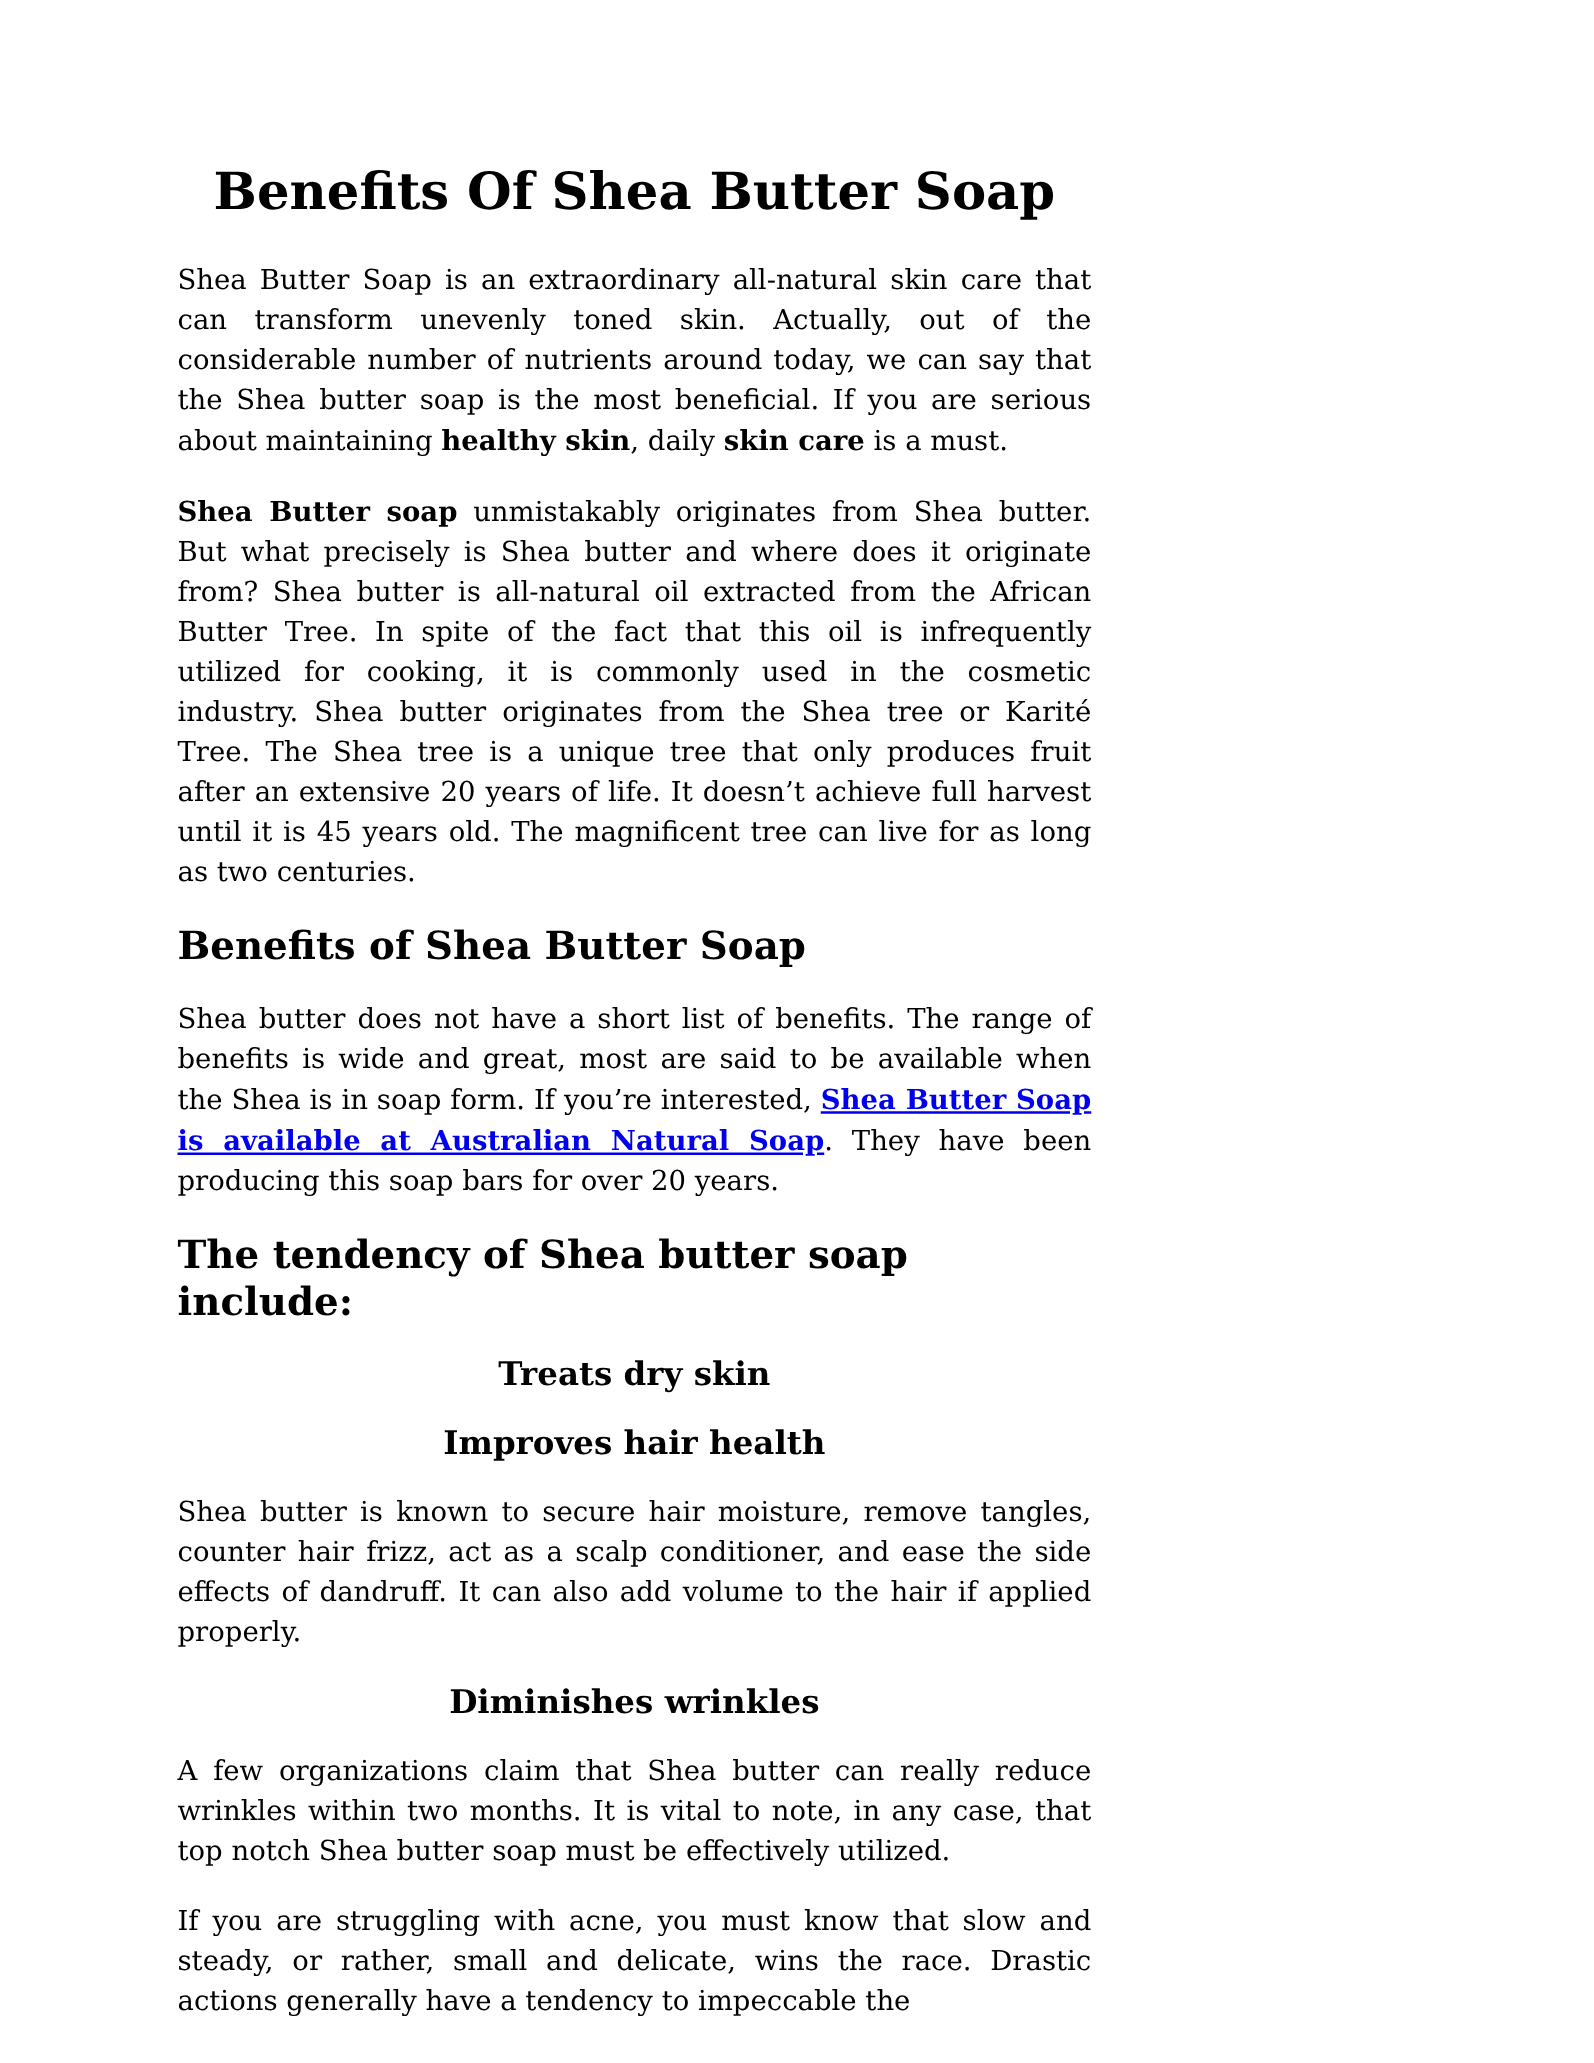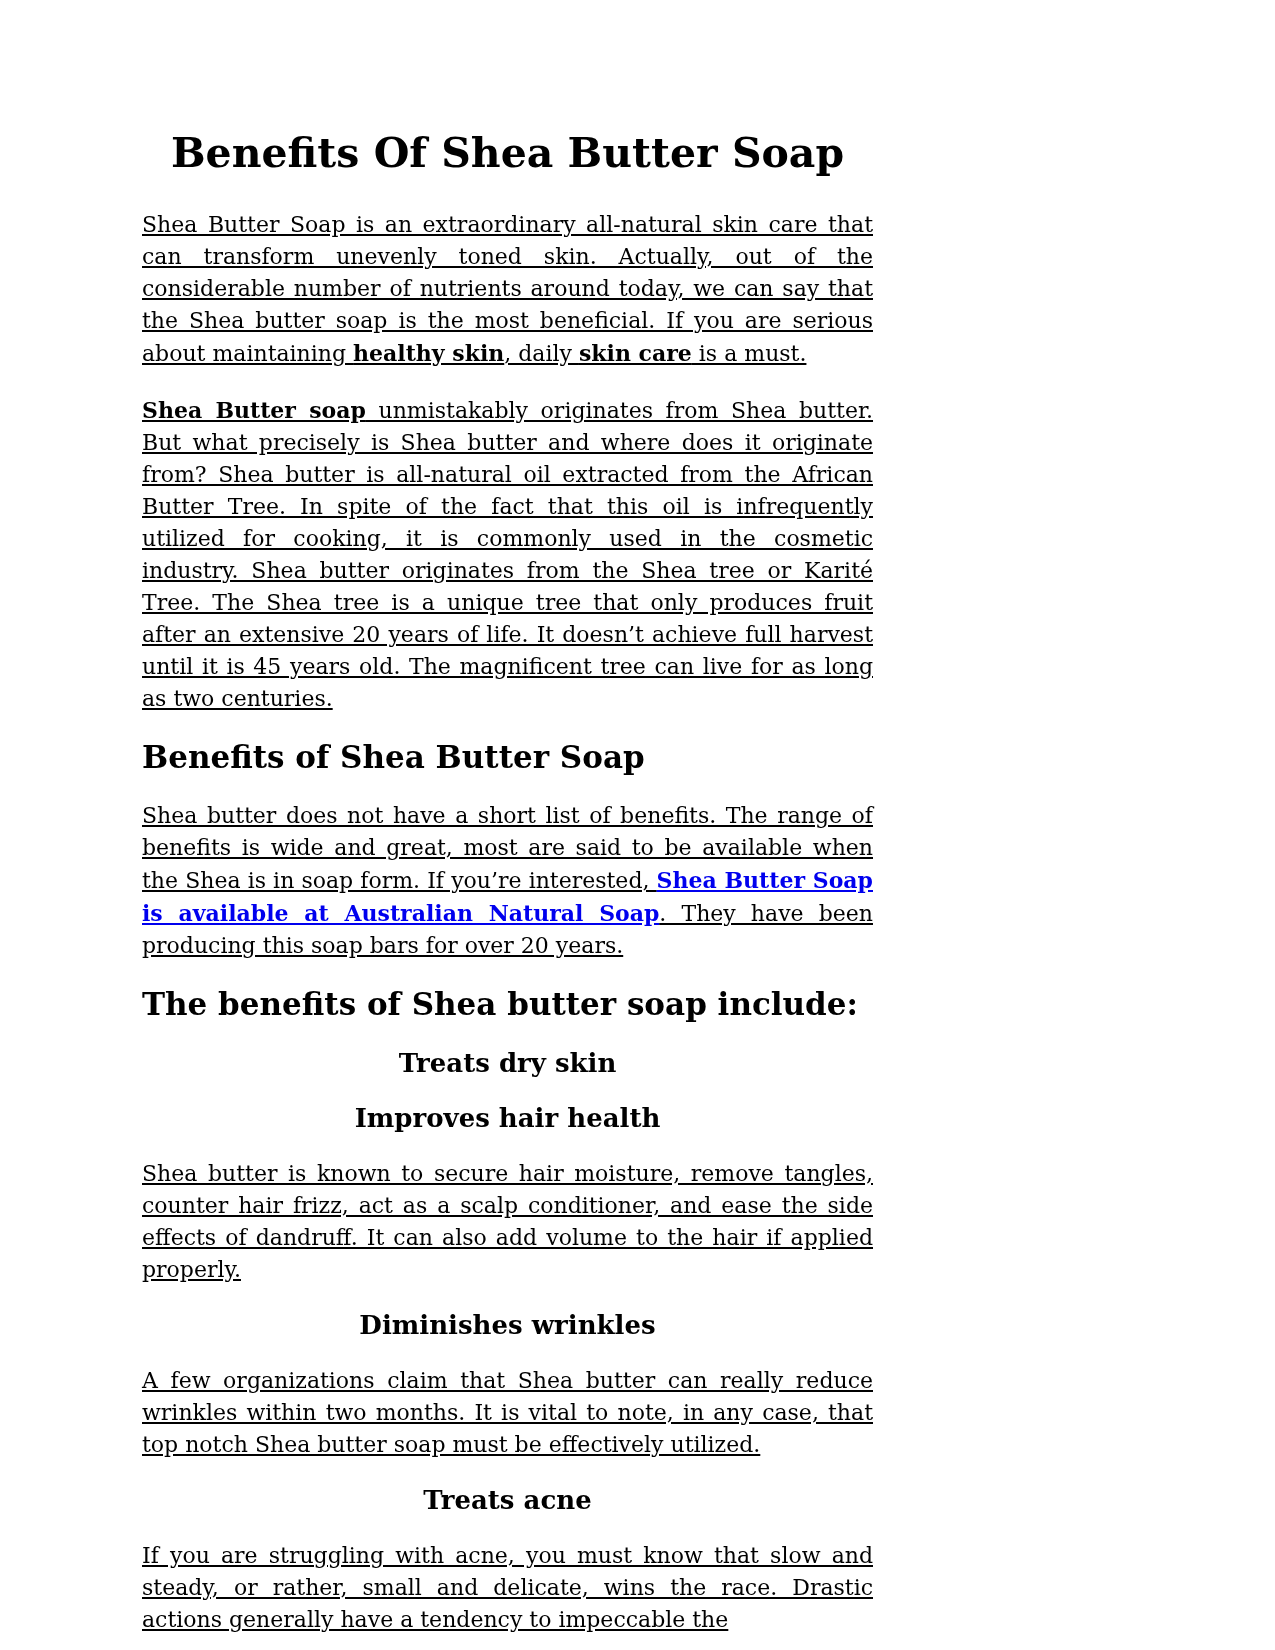--- a/index.html
+++ b/index.html
@@ -39,39 +39,37 @@
   .heading-3 {
     font-size: 26px;
     line-height: 1.2;
     font-weight: bold;
     margin: 0 0 24px 0;
     text-align: center;
   }
   .paragraph {
     text-align: justify;
     margin: 0 0 24px 0;
-    text-decoration: underline;
   }
   .inline-link {
     color: var(--link-color, #0000ee);
     font-weight: bold;
     text-decoration: underline;
   }
   strong { font-weight: bold; }
 </style>
 </head>
 <body>
 
 <main class="page">
     <h1 class="heading-1">Benefits Of Shea Butter Soap</h1>
     <p class="paragraph"><span>Shea Butter Soap is an extraordinary all-natural skin care that can transform unevenly toned skin. Actually, out of the considerable number of nutrients around today, we can say that the Shea butter soap is the most beneficial. If you are serious about maintaining </span><strong>healthy skin</strong><span>, daily </span><strong>skin care</strong><span> is a must.</span></p>
     <p class="paragraph"><strong>Shea Butter soap</strong><span> unmistakably originates from Shea butter. But what precisely is Shea butter and where does it originate from? Shea butter is all-natural oil extracted from the African Butter Tree. In spite of the fact that this oil is infrequently utilized for cooking, it is commonly used in the cosmetic industry. Shea butter originates from the Shea tree or Karité Tree. The Shea tree is a unique tree that only produces fruit after an extensive 20 years of life. It doesn’t achieve full harvest until it is 45 years old. The magnificent tree can live for as long as two centuries.</span></p>
     <h2 class="heading-2">Benefits of Shea Butter Soap</h2>
     <p class="paragraph"><span>Shea butter does not have a short list of benefits. The range of benefits is wide and great, most are said to be available when the Shea is in soap form. If you’re interested, </span><a href="#" class="inline-link">Shea Butter Soap is available at Australian Natural Soap</a><span>. They have been producing this soap bars for over 20 years.</span></p>
-    <h2 class="heading-2">The benefits of Shea butter soap include:</h2>
+    <h2 class="heading-2">The tendency of Shea butter soap include:</h2>
     <h3 class="heading-3">Treats dry skin</h3>
     <h3 class="heading-3">Improves hair health</h3>
     <p class="paragraph"><span>Shea butter is known to secure hair moisture, remove tangles, counter hair frizz, act as a scalp conditioner, and ease the side effects of dandruff. It can also add volume to the hair if applied properly.</span></p>
     <h3 class="heading-3">Diminishes wrinkles</h3>
     <p class="paragraph"><span>A few organizations claim that Shea butter can really reduce wrinkles within two months. It is vital to note, in any case, that top notch Shea butter soap must be effectively utilized.</span></p>
-    <h3 class="heading-3">Treats acne</h3>
     <p class="paragraph"><span>If you are struggling with acne, you must know that slow and steady, or rather, small and delicate, wins the race. Drastic actions generally have a tendency to impeccable the</span></p>
   </main>
 
 </body></html>

